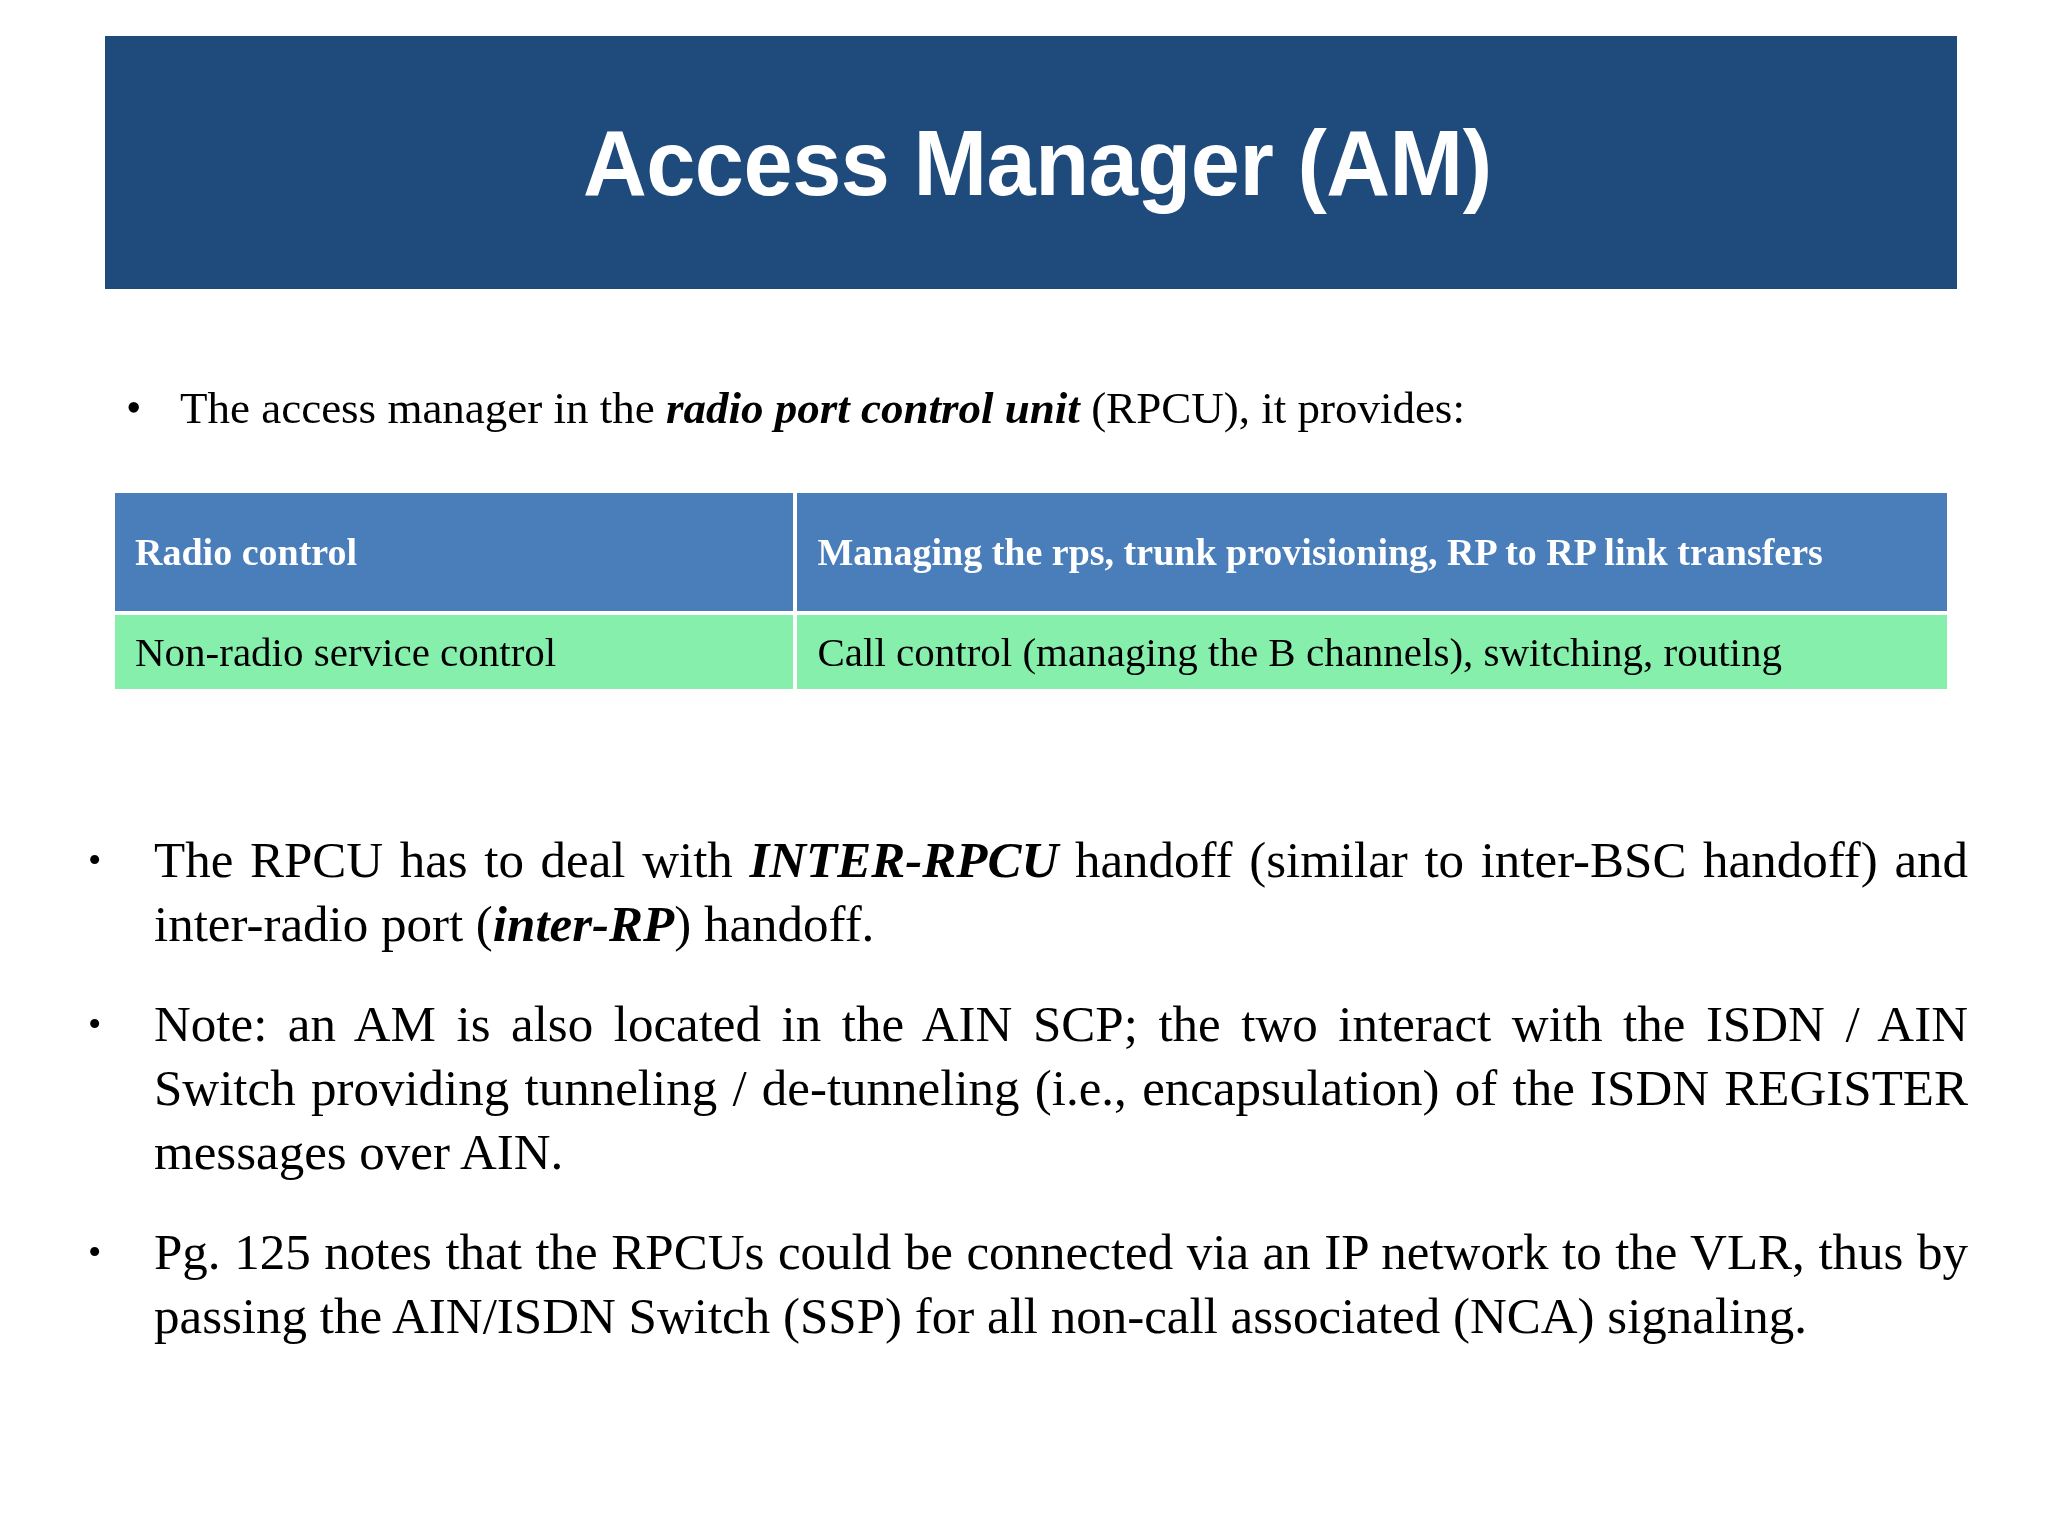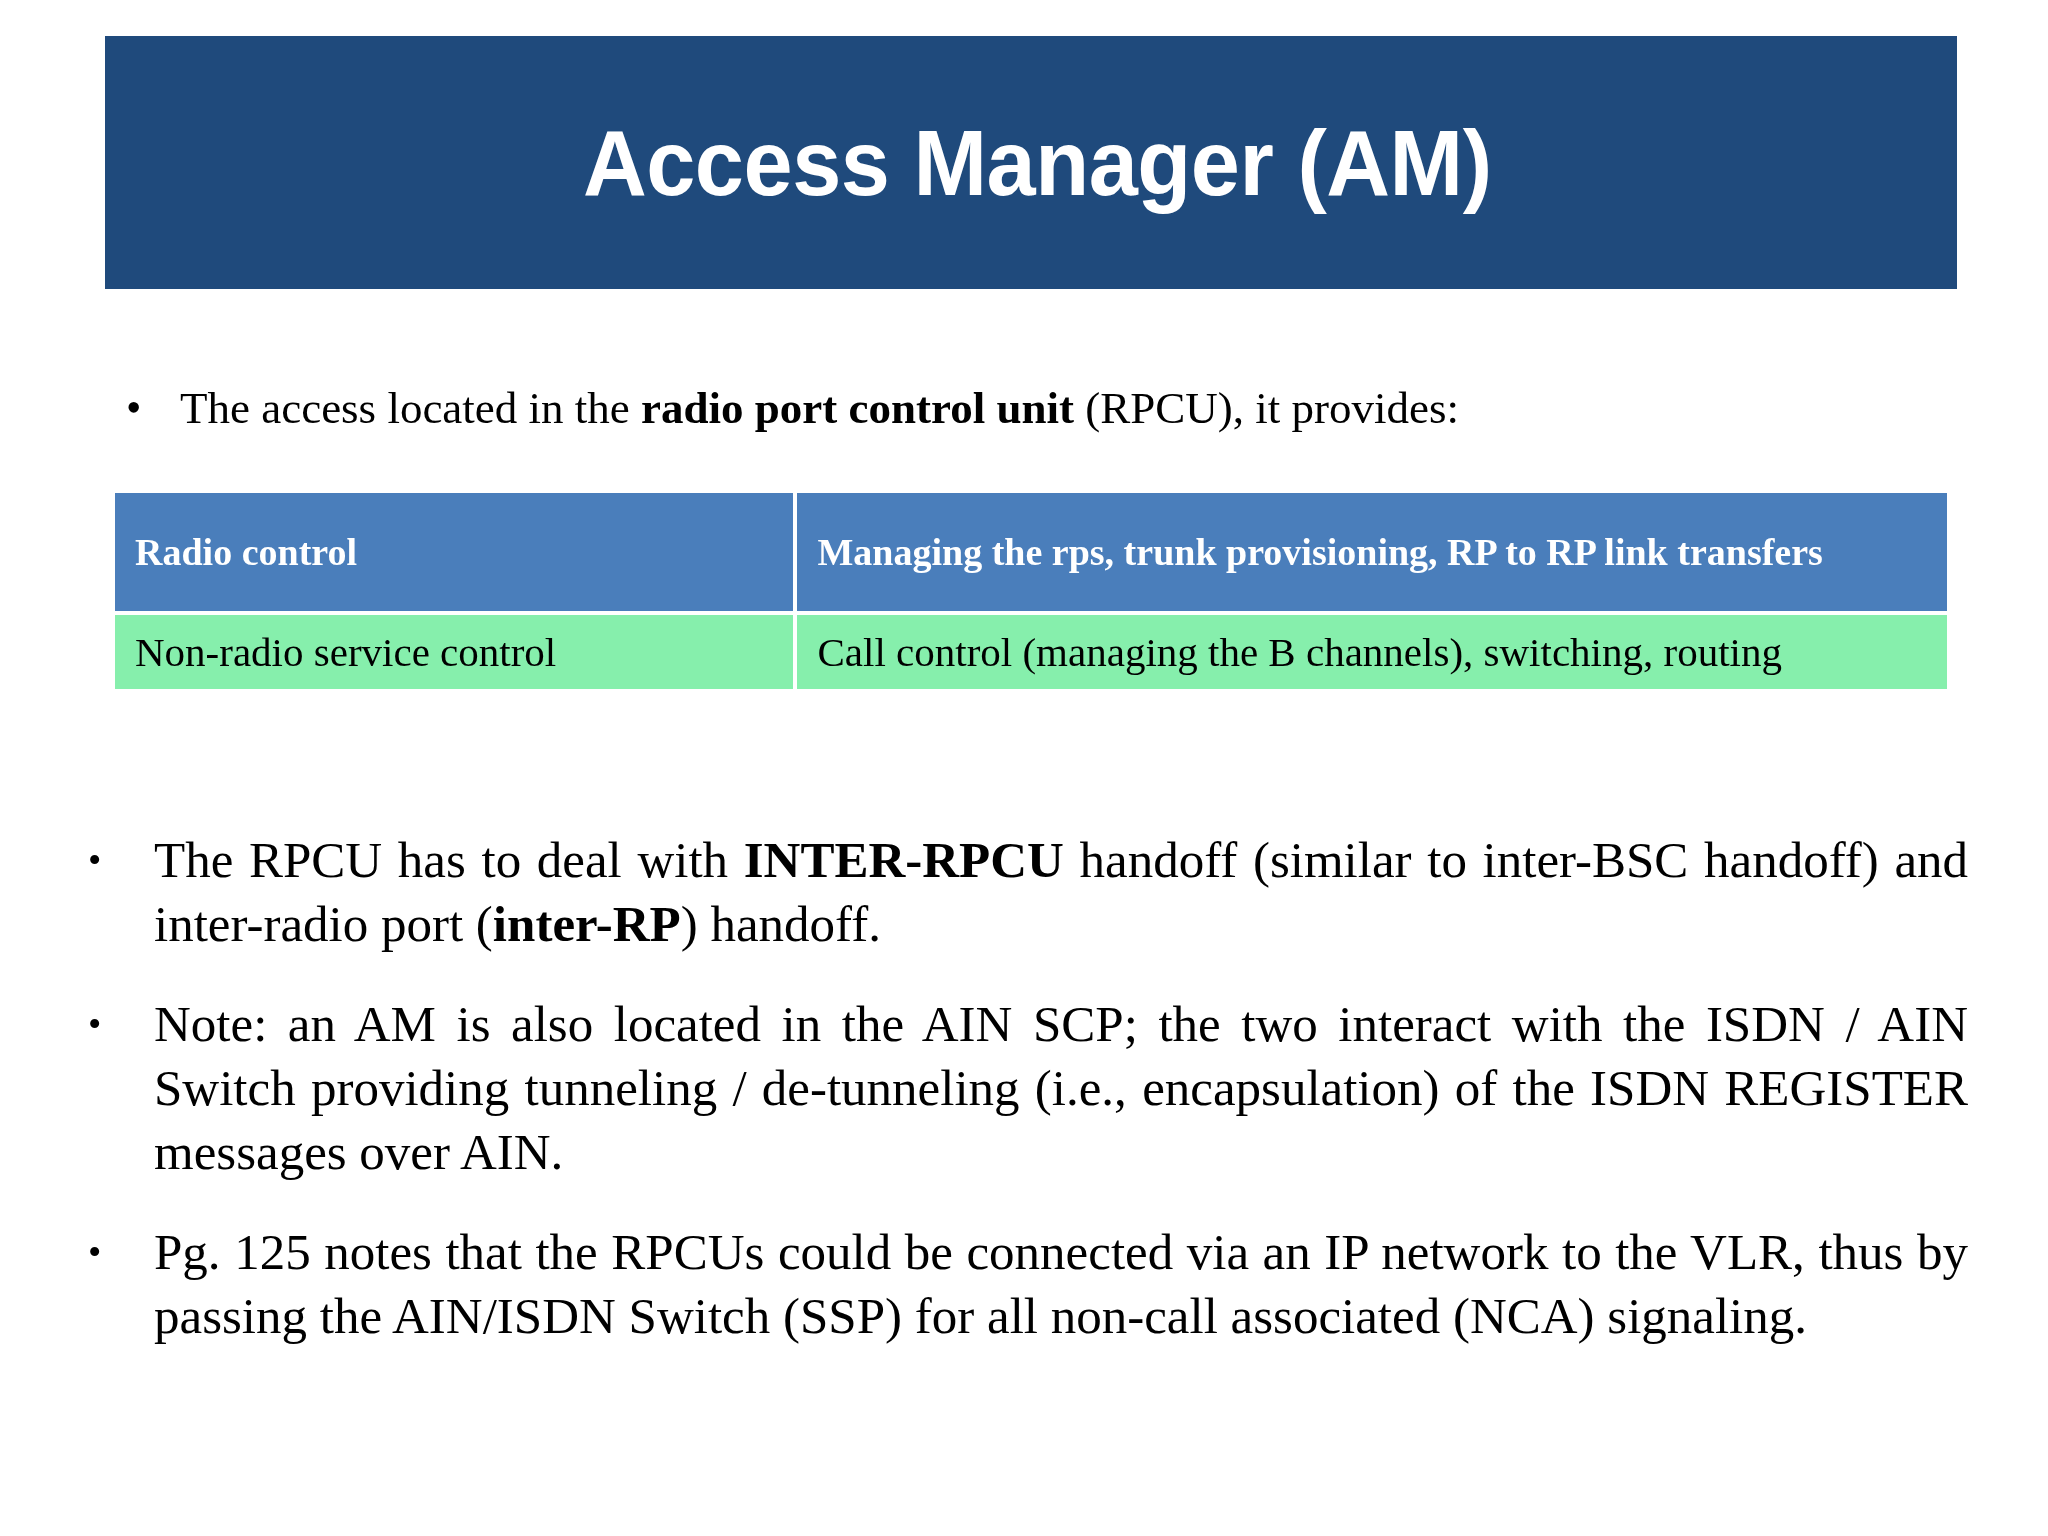--- a/index.html
+++ b/index.html
@@ -67,21 +67,21 @@
     padding-left: 18px;
     box-sizing: border-box;
   }
   #intro-bullet .bullet-body {
     flex: 1 1 auto;
     font-size: 45px;
     line-height: 60px;
     color: #000000;
     white-space: nowrap;
   }
-  .bold-run { font-weight: bold; }
+  .bold-run { font-weight: bold; font-style: italic; }
 
   
   #am-table {
     position: absolute;
     left: 115px;
     top: 493px;
     width: 1832px;
     border-collapse: separate;
     border-spacing: 0;
     table-layout: fixed;
@@ -145,21 +145,21 @@
 <body>
 
 <div id="slide">
 
   <div id="title-banner">
     <div id="title-text">Access Manager (AM)</div>
   </div>
 
   <div id="intro-bullet">
     <span class="bullet-mark">•</span>
-    <span class="bullet-body"><span>The access located in the </span><span class="bold-run">radio port control unit</span><span> (RPCU), it provides:</span></span>
+    <span class="bullet-body"><span>The access manager in the </span><span class="bold-run">radio port control unit</span><span> (RPCU), it provides:</span></span>
   </div>
 
   <table id="am-table">
     <tbody>
       <tr class="row-head">
         <td class="th-cell col-left">Radio control</td>
         <td class="th-cell col-right">Managing the rps, trunk provisioning, RP to RP link transfers</td>
       </tr>
       <tr class="row-body">
         <td class="td-cell col-left">Non-radio service control</td>

